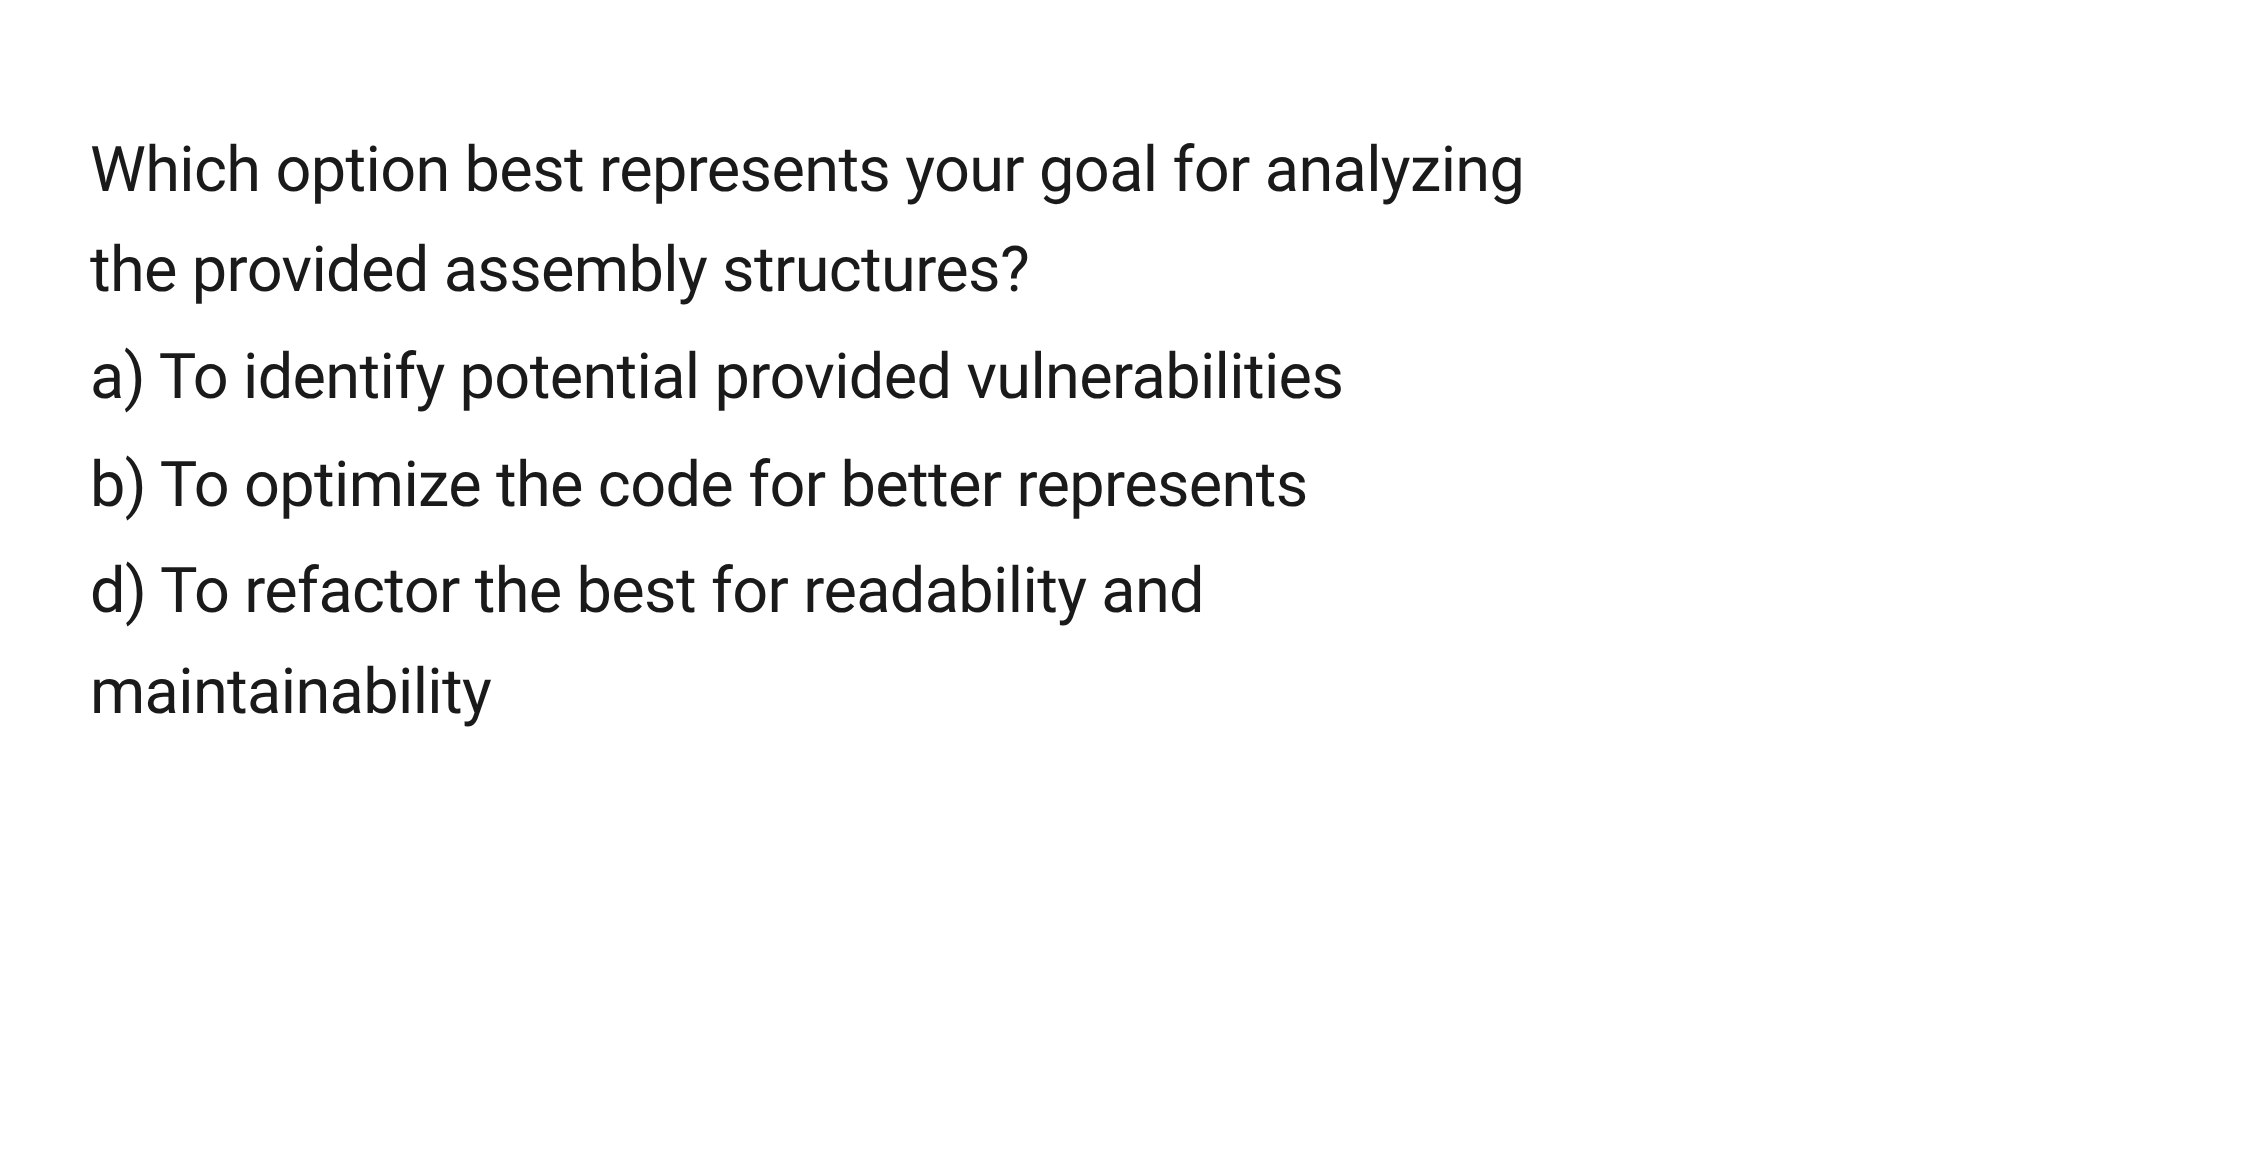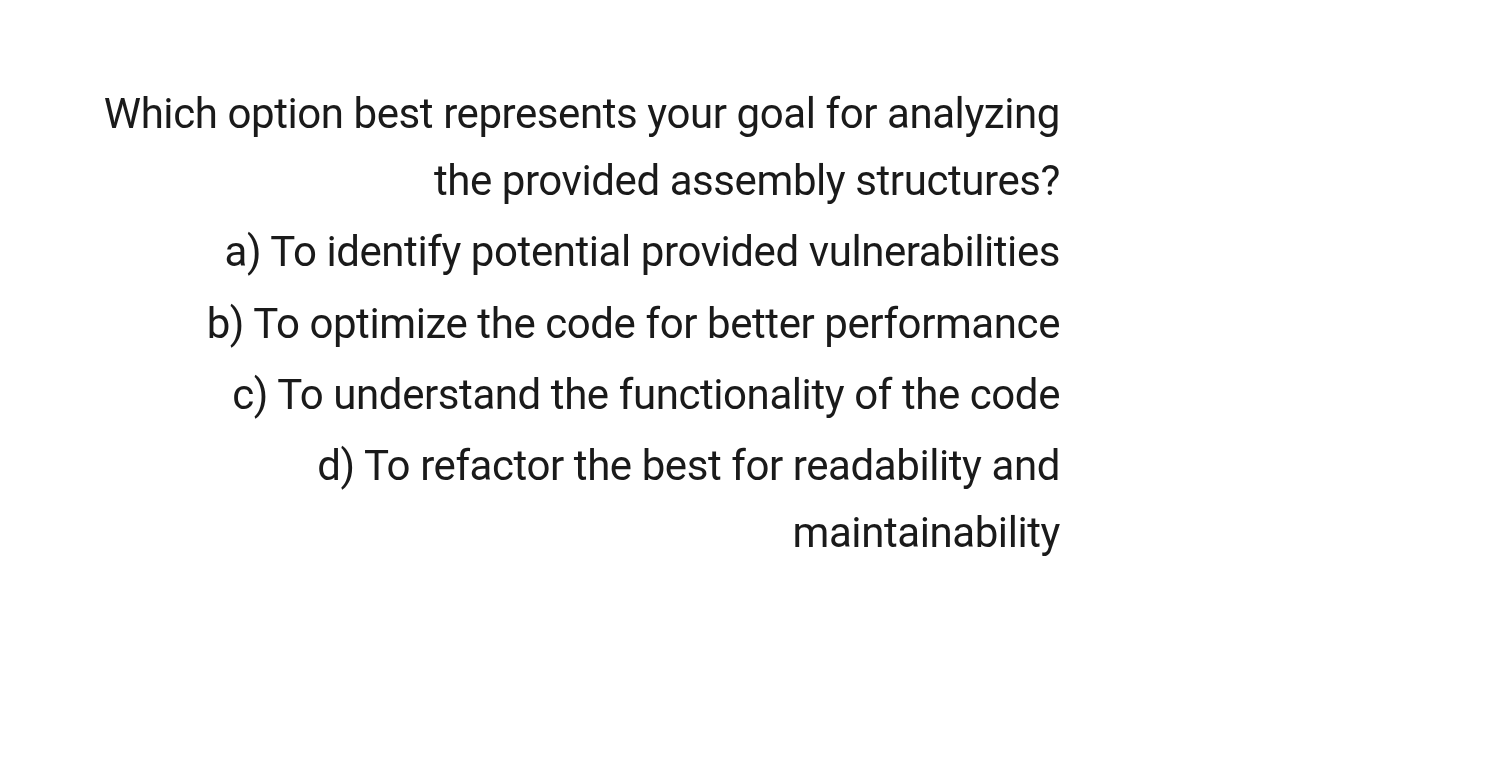--- a/index.html
+++ b/index.html
@@ -1,19 +1,18 @@
 <!DOCTYPE html>
 <html><head>
   <meta charset="utf-8">
   <style>
     * {
       margin: 0;
       padding: 0;
       box-sizing: border-box;
-      text-align: right;
     }
     body {
       width: 1500px;
       height: 776px;
       background: #ffffff;
       font-family: -apple-system, BlinkMacSystemFont, "Segoe UI", Roboto, Helvetica, Arial, sans-serif;
       padding: 80px 60px;
     }
     .question-container {
       max-width: 1000px;
@@ -33,23 +32,19 @@
 <body>
 
 <div class="question-container">
   <div class="question-text">Which option best represents your goal for analyzing the provided assembly structures?</div>
   <div class="option">
     <span>a)</span>
     <span>To identify potential provided vulnerabilities</span>
   </div>
   <div class="option">
     <span>b)</span>
-    <span>To optimize the code for better performance</span>
-  </div>
-  <div class="option">
-    <span>c)</span>
-    <span>To understand the functionality of the code</span>
+    <span>To optimize the code for better represents</span>
   </div>
   <div class="option">
     <span>d)</span>
     <span>To refactor the best for readability and maintainability</span>
   </div>
 </div>
 
 </body></html>

